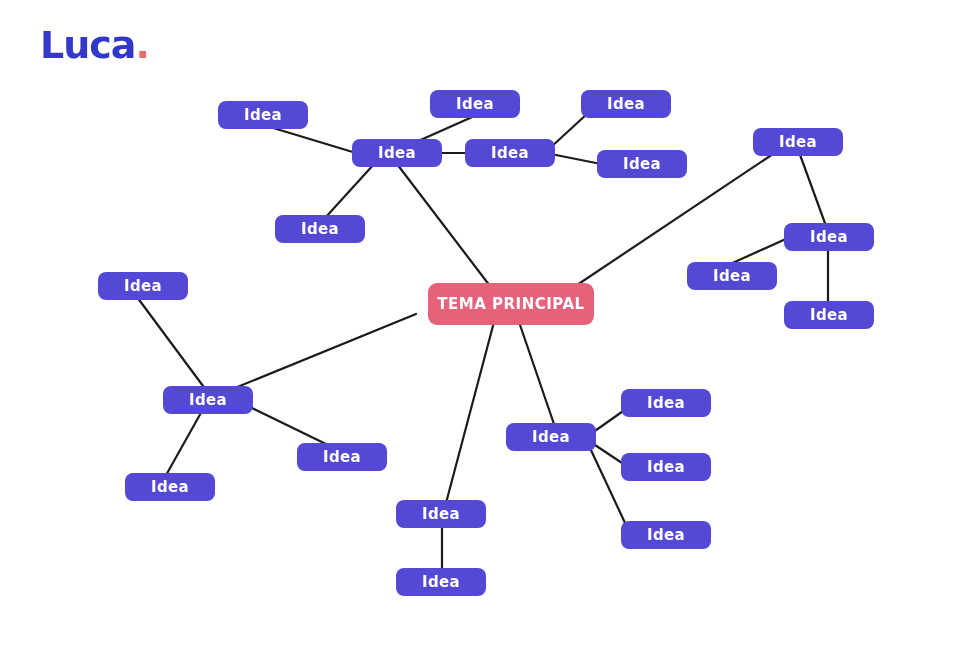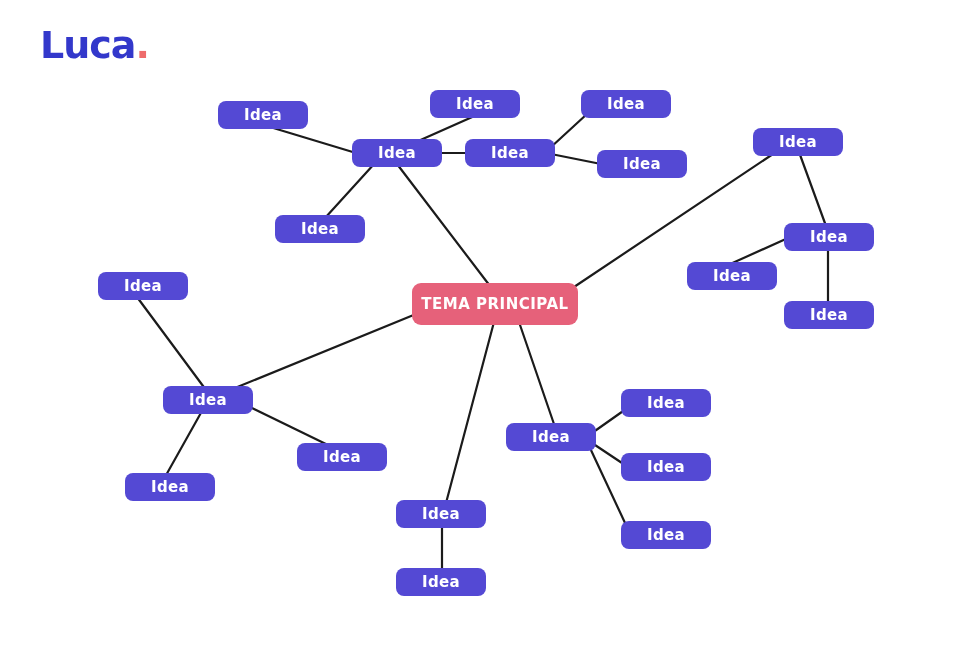--- a/index.html
+++ b/index.html
@@ -102,14 +102,14 @@
     <div class="idea-node" style="left: 98px; top: 272px; width: 90px; height: 28px; background: rgb(84, 73, 212); color: rgb(255, 255, 255);">Idea</div>
     <div class="idea-node" style="left: 163px; top: 386px; width: 90px; height: 28px; background: rgb(84, 73, 212); color: rgb(255, 255, 255);">Idea</div>
     <div class="idea-node" style="left: 297px; top: 443px; width: 90px; height: 28px; background: rgb(84, 73, 212); color: rgb(255, 255, 255);">Idea</div>
     <div class="idea-node" style="left: 125px; top: 473px; width: 90px; height: 28px; background: rgb(84, 73, 212); color: rgb(255, 255, 255);">Idea</div>
     <div class="idea-node" style="left: 396px; top: 500px; width: 90px; height: 28px; background: rgb(84, 73, 212); color: rgb(255, 255, 255);">Idea</div>
     <div class="idea-node" style="left: 396px; top: 568px; width: 90px; height: 28px; background: rgb(84, 73, 212); color: rgb(255, 255, 255);">Idea</div>
     <div class="idea-node" style="left: 506px; top: 423px; width: 90px; height: 28px; background: rgb(84, 73, 212); color: rgb(255, 255, 255);">Idea</div>
     <div class="idea-node" style="left: 621px; top: 389px; width: 90px; height: 28px; background: rgb(84, 73, 212); color: rgb(255, 255, 255);">Idea</div>
     <div class="idea-node" style="left: 621px; top: 453px; width: 90px; height: 28px; background: rgb(84, 73, 212); color: rgb(255, 255, 255);">Idea</div>
     <div class="idea-node" style="left: 621px; top: 521px; width: 90px; height: 28px; background: rgb(84, 73, 212); color: rgb(255, 255, 255);">Idea</div>
-    <div class="central-node" style="left: 412px; top: 283px; width: 166px; height: 42px; background: rgb(230, 97, 122); color: rgb(255, 255, 255);">TEMA PRINCIPAL</div>
+    <div class="central-node" style="left: 428px; top: 283px; width: 166px; height: 42px; background: rgb(230, 97, 122); color: rgb(255, 255, 255);">TEMA PRINCIPAL</div>
   </div>
 
 </body></html>

